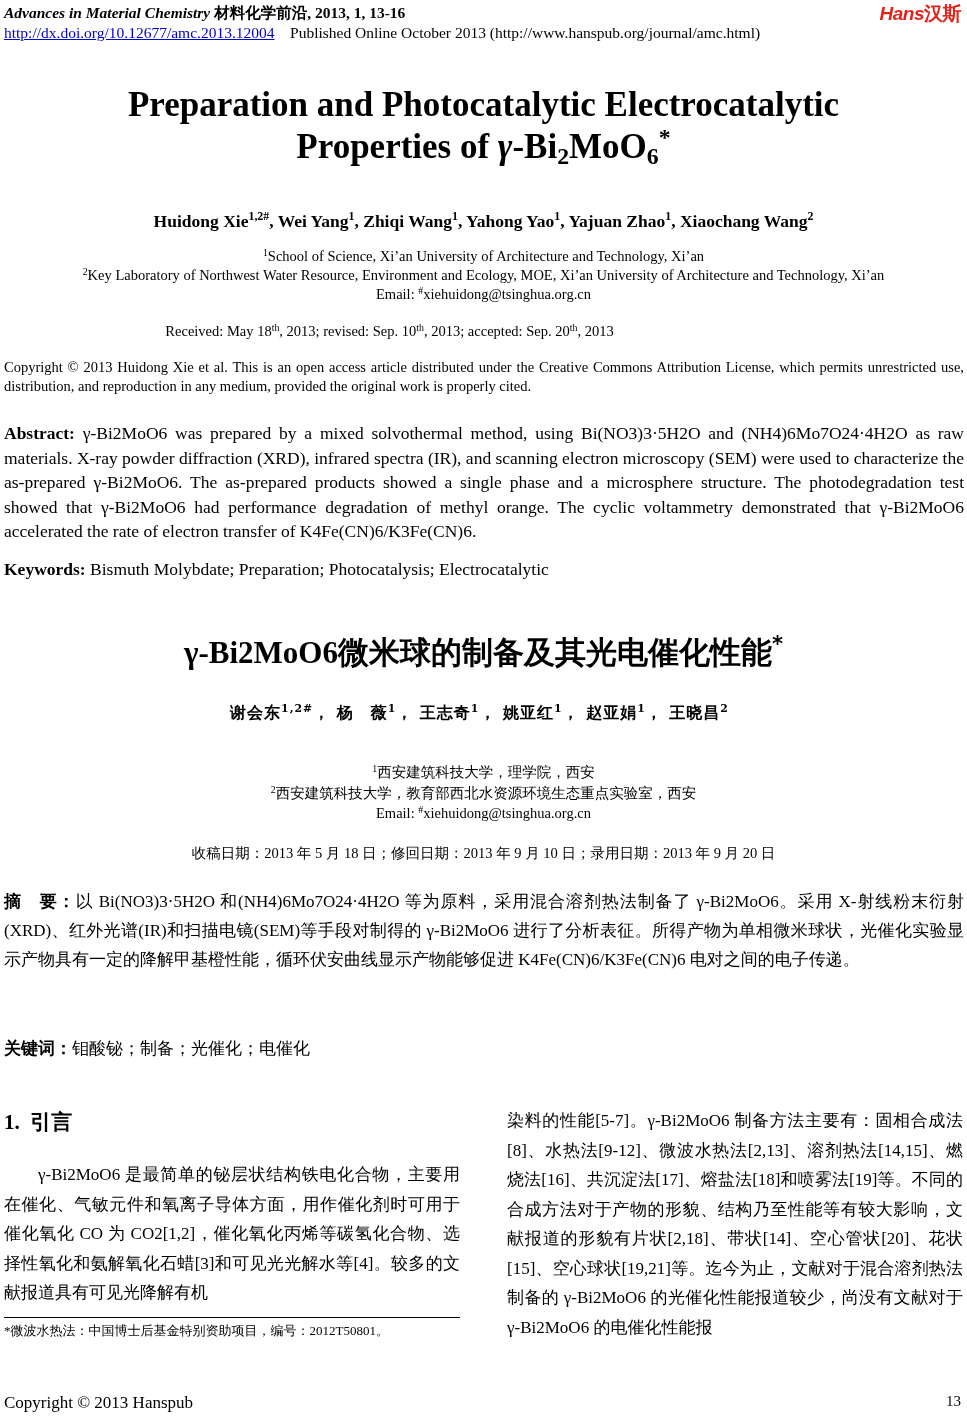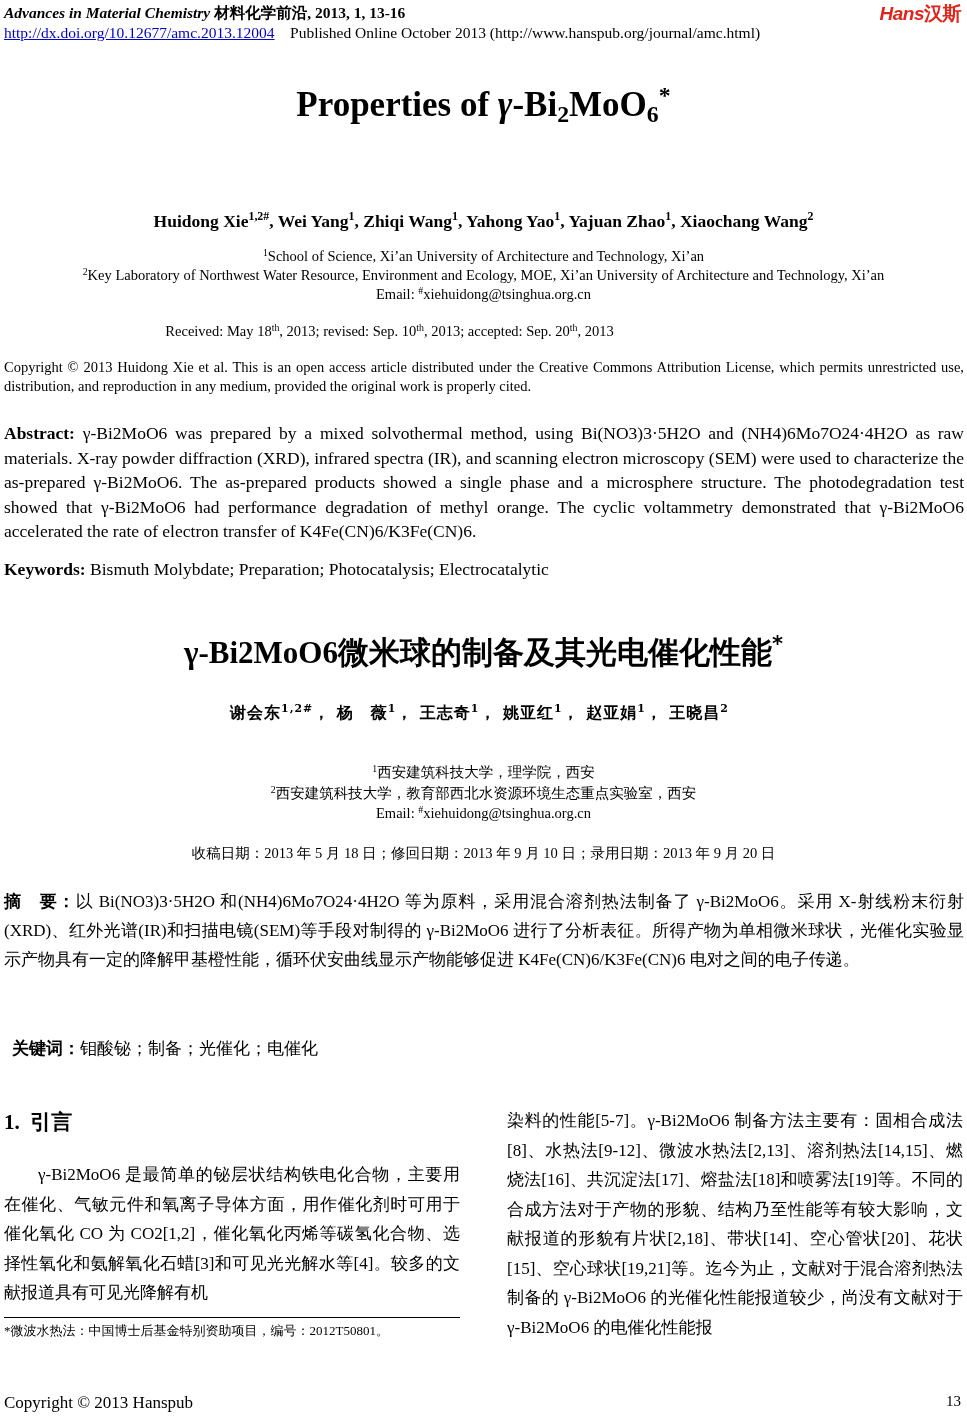--- a/index.html
+++ b/index.html
@@ -21,21 +21,21 @@
   .copyright-block { left:4px; width:960px; top:358px; font-size:14.5px; line-height:19px; text-align:justify; }
   .abstract { left:4px; width:960px; top:421px; font-size:17.5px; line-height:24.5px; text-align:justify; }
   .abstract b { font-weight:bold; }
   .keywords-en { left:4px; top:559px; font-size:17.5px; }
   .title-cn { left:0; width:967px; top:632px; text-align:center; font-size:31px; font-weight:bold; font-family:"DejaVu Sans","Liberation Sans",sans-serif; }
   .title-cn .f { font-family:"Liberation Serif",serif; }
   .authors-cn { left:0; width:959px; top:703px; text-align:center; font-size:16px; font-weight:bold; font-family:"DejaVu Serif",serif; letter-spacing:1px; }
   .affil-cn { left:0; width:967px; text-align:center; font-size:14.5px; }
   .abstract-cn { left:4px; width:960px; top:887px; font-size:17px; line-height:29px; text-align:justify; }
   .abstract-cn b { font-family:"DejaVu Sans",sans-serif; font-weight:bold; }
-  .kw-cn { left:12px; top:1037px; font-size:17px; }
+  .kw-cn { left:4px; top:1037px; font-size:17px; }
   .kw-cn b { font-family:"DejaVu Sans",sans-serif; font-weight:bold; }
   .sec-head { left:4px; top:1108px; font-size:21px; font-weight:bold; }
   .sec-head .cn { font-family:"DejaVu Sans",sans-serif; }
   .col-left { left:4px; width:456px; top:1160px; font-size:17px; line-height:29.5px; text-align:justify; }
   .col-left p { margin:0; text-indent:34px; }
   .col-right { left:507px; width:456px; top:1106px; font-size:17px; line-height:29.5px; text-align:justify; }
   .col-right p { margin:0; }
   .footnote-rule { left:4px; top:1317px; width:456px; height:1px; background:#000; }
   .footnotes { left:4px; top:1322px; font-size:13px; line-height:17px; }
   .footer-left { left:4px; top:1393px; font-size:17px; }
@@ -50,20 +50,21 @@
 </div>
 <div class="abs hdr-link">
   <a>http://dx.doi.org/10.12677/amc.2013.12004</a>&nbsp;&nbsp;&nbsp;
   <span>Published Online October 2013 (http://www.hanspub.org/journal/amc.html)</span>
 </div>
 <div class="abs logo">
   <span class="en">Hans</span><span>汉斯</span>
 </div>
 
 <div class="abs title-en">
+  <div>Preparation and Photocatalytic Electrocatalytic</div>
   <div><span>Properties of </span><i>γ</i><span>-Bi</span><sub>2</sub><span>MoO</span><sub>6</sub><sup>*</sup></div>
 </div>
 
 <div class="abs authors-en">
   <span>Huidong Xie</span><sup>1,2#</sup>,
   <span>Wei Yang</span><sup>1</sup>,
   <span>Zhiqi Wang</span><sup>1</sup>,
   <span>Yahong Yao</span><sup>1</sup>,
   <span>Yajuan Zhao</span><sup>1</sup>,
   <span>Xiaochang Wang</span><sup>2</sup>

